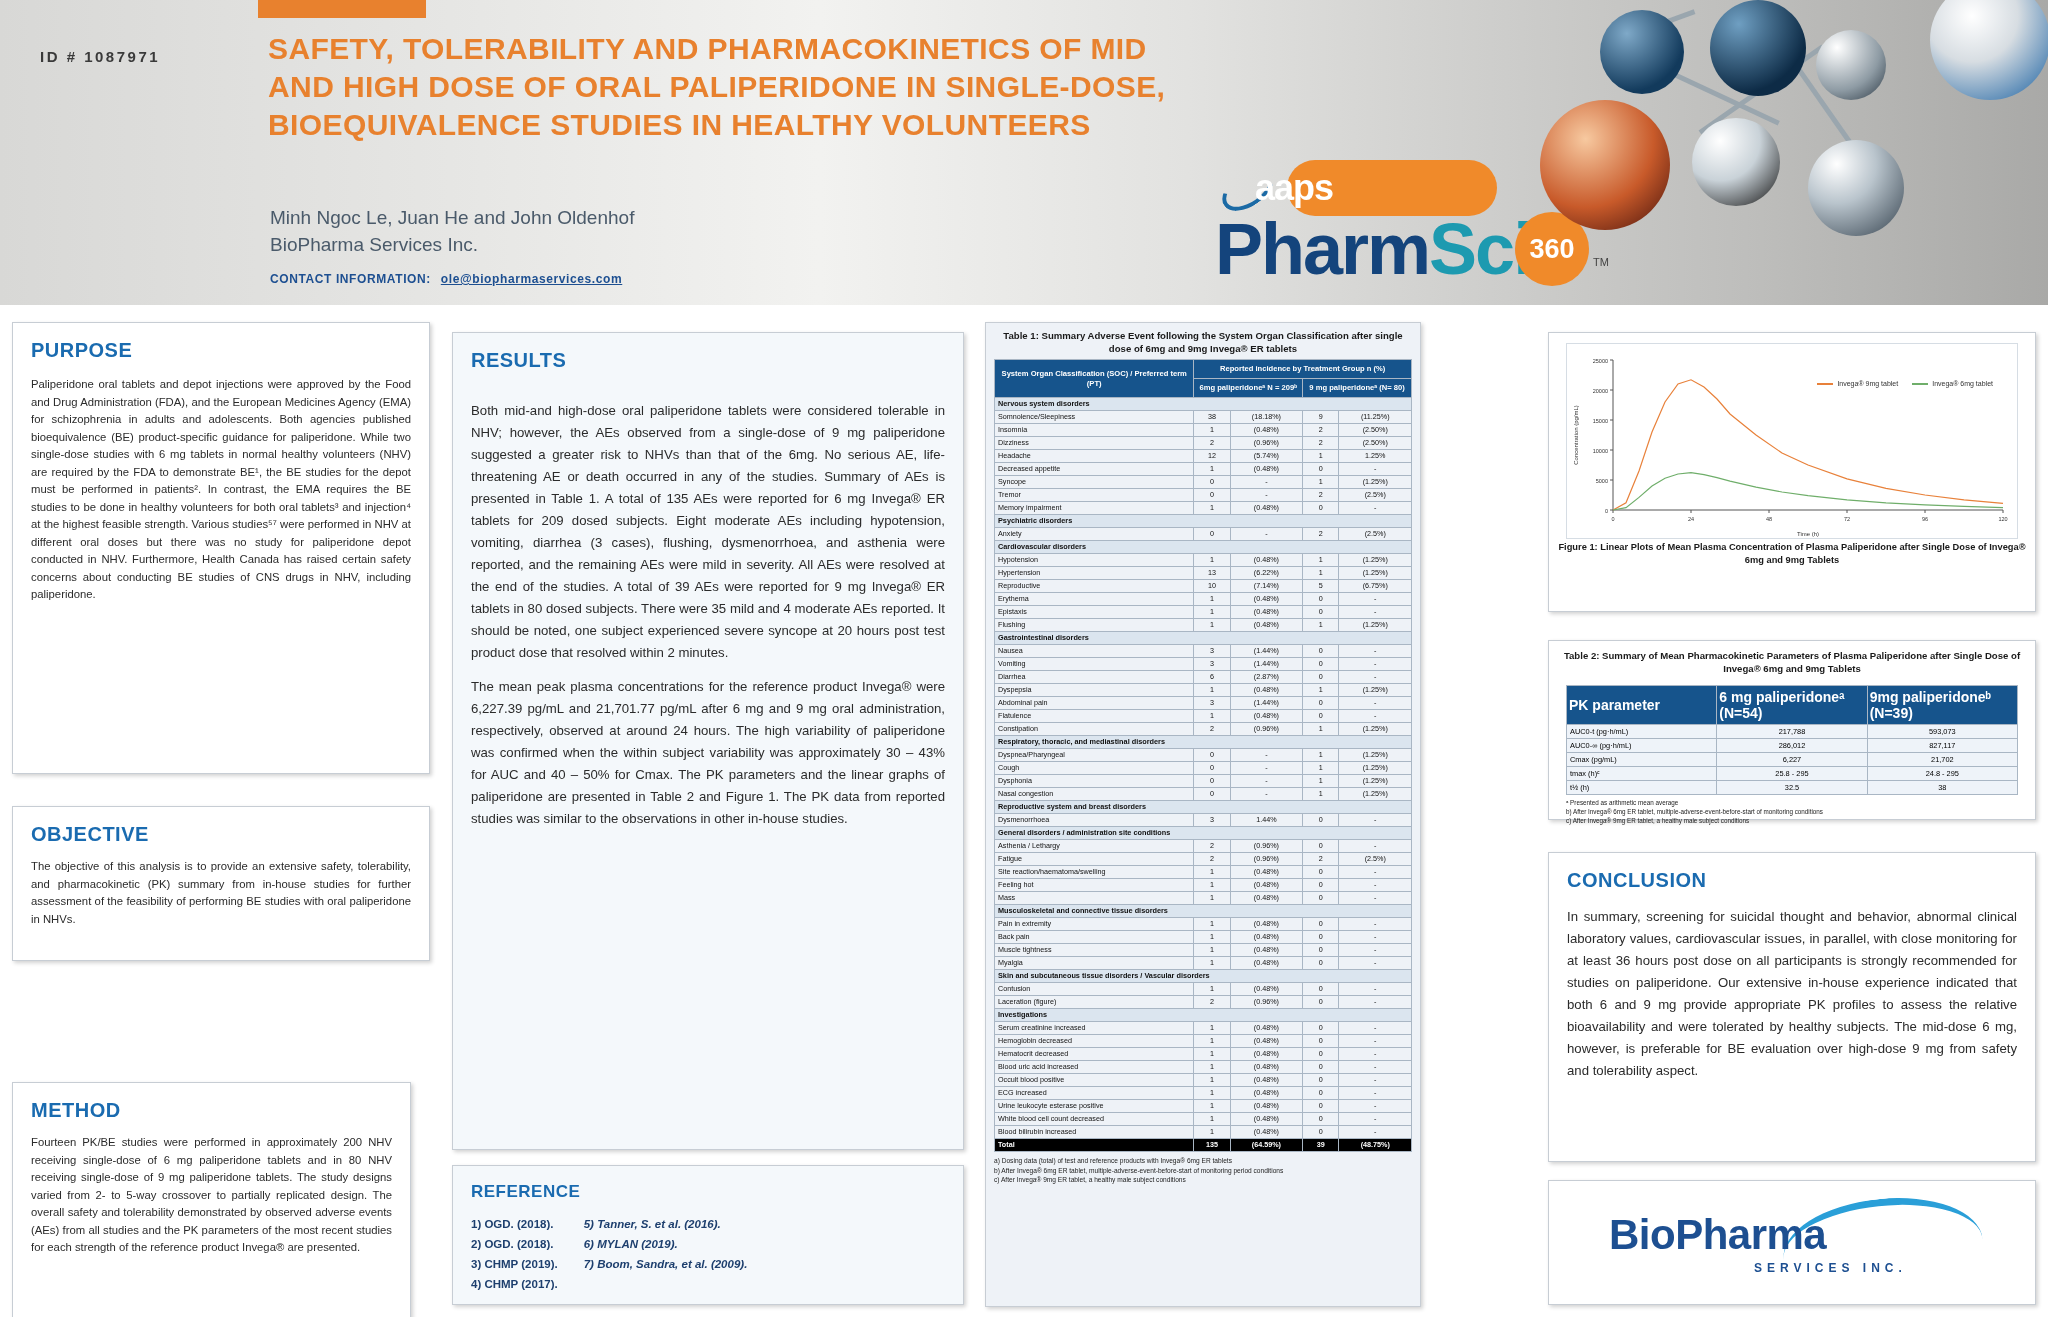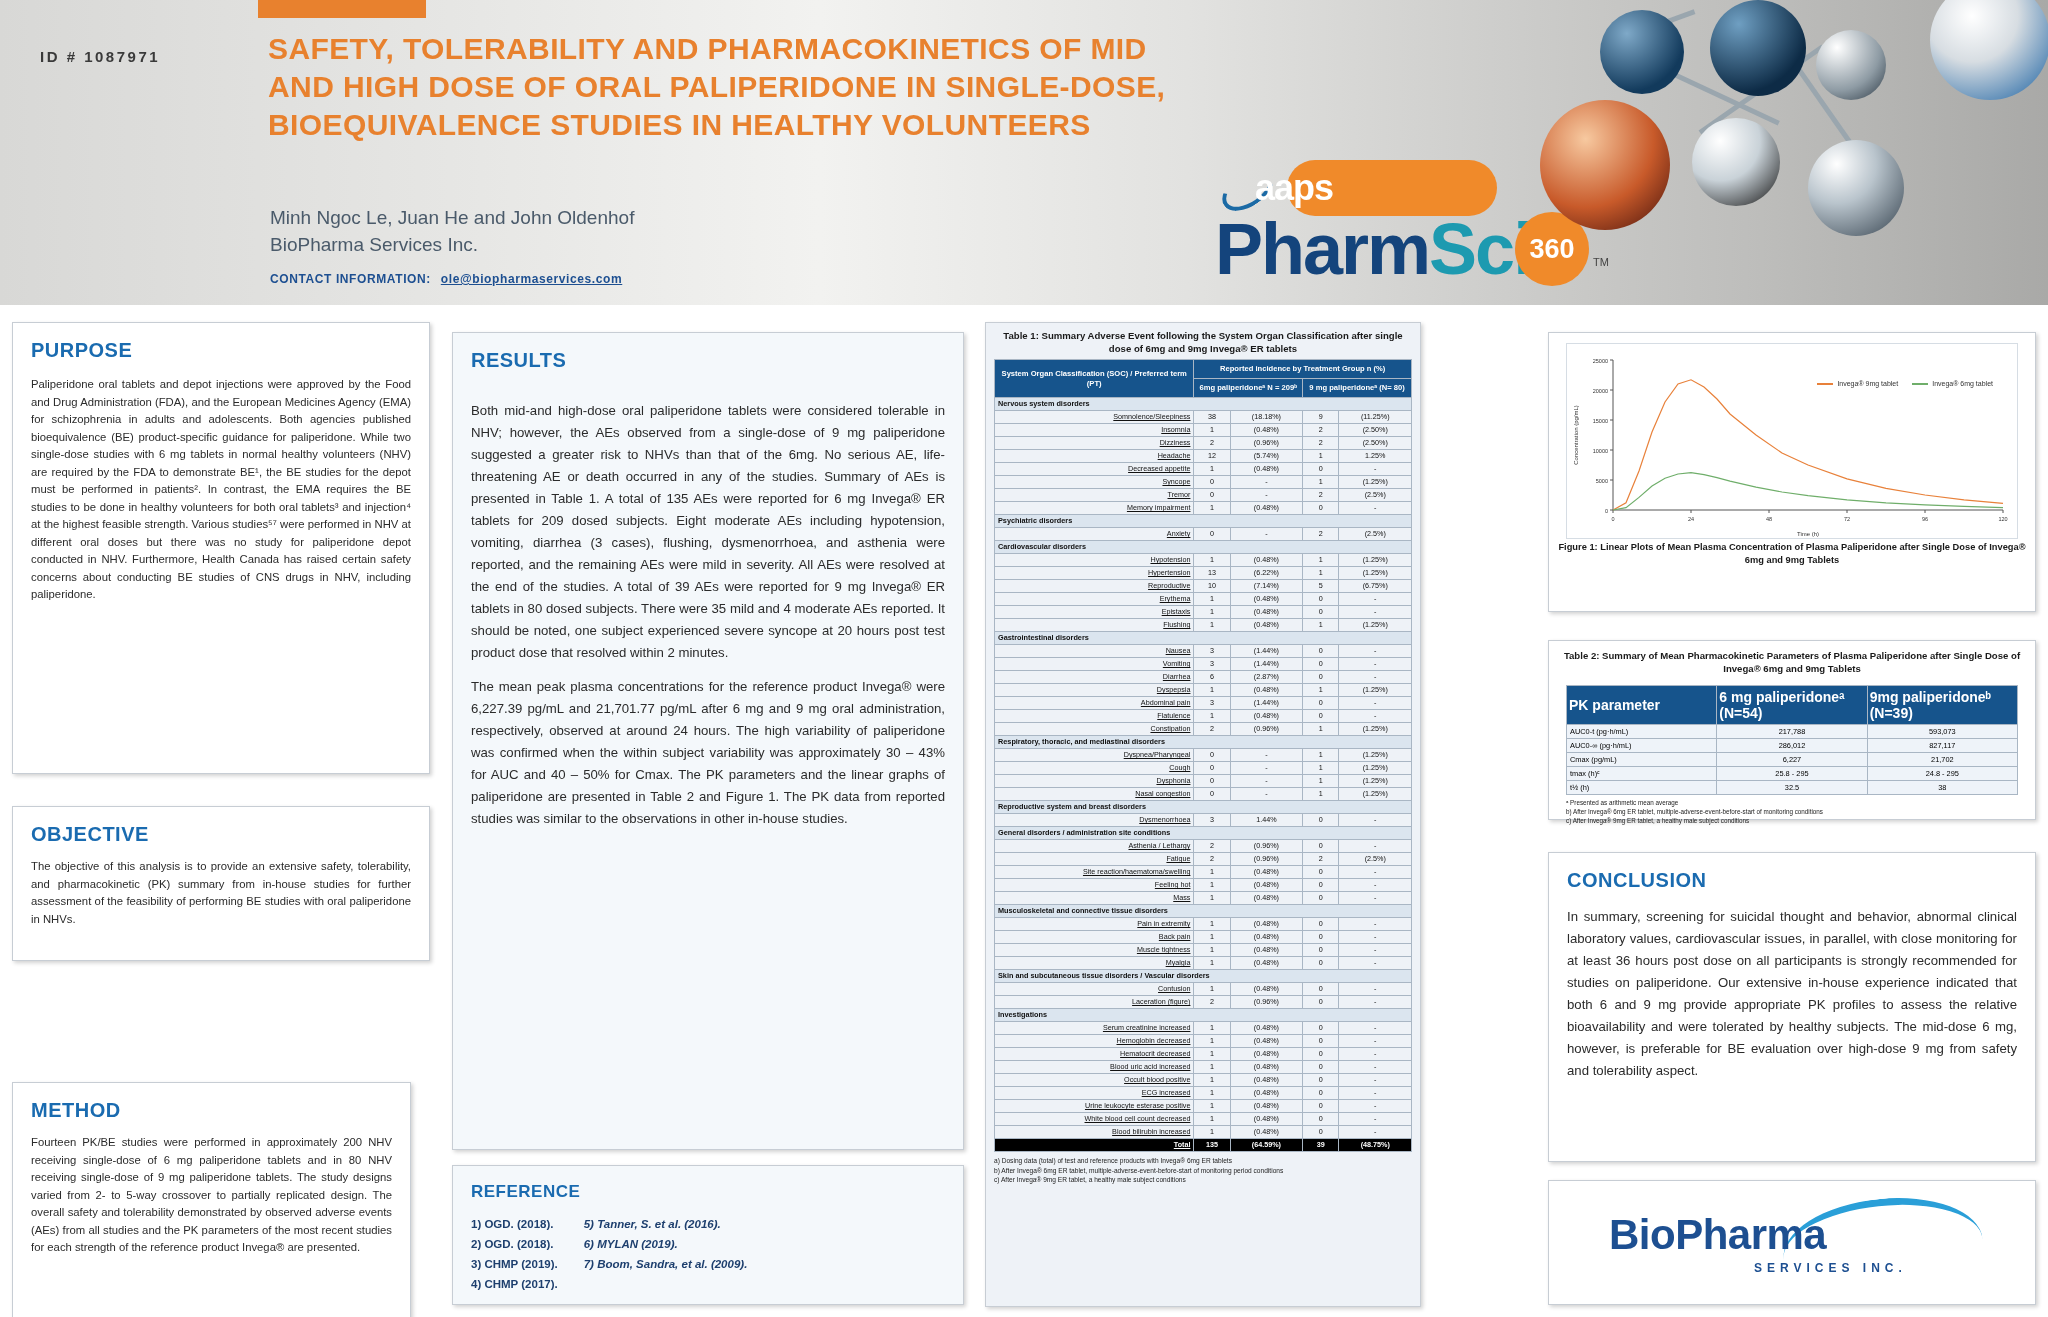--- a/index.html
+++ b/index.html
@@ -212,21 +212,21 @@
     font-size: 7.6px;
     text-align: center;
     font-weight: bold;
     padding: 4px 3px;
   }
   table.ae td.soc {
     background: #dbe5ef;
     font-weight: bold;
     font-size: 7.3px;
   }
-  table.ae td.pt { text-align: right; text-decoration: underline; }
+  table.ae td.pt { text-align: left; }
   table.ae td.num { text-align: center; }
   table.ae tr.total td {
     background: #000000;
     color: #ffffff;
     font-weight: bold;
   }
   .tbl-foot {
     font-size: 6.6px;
     line-height: 9.5px;
     color: #222;

